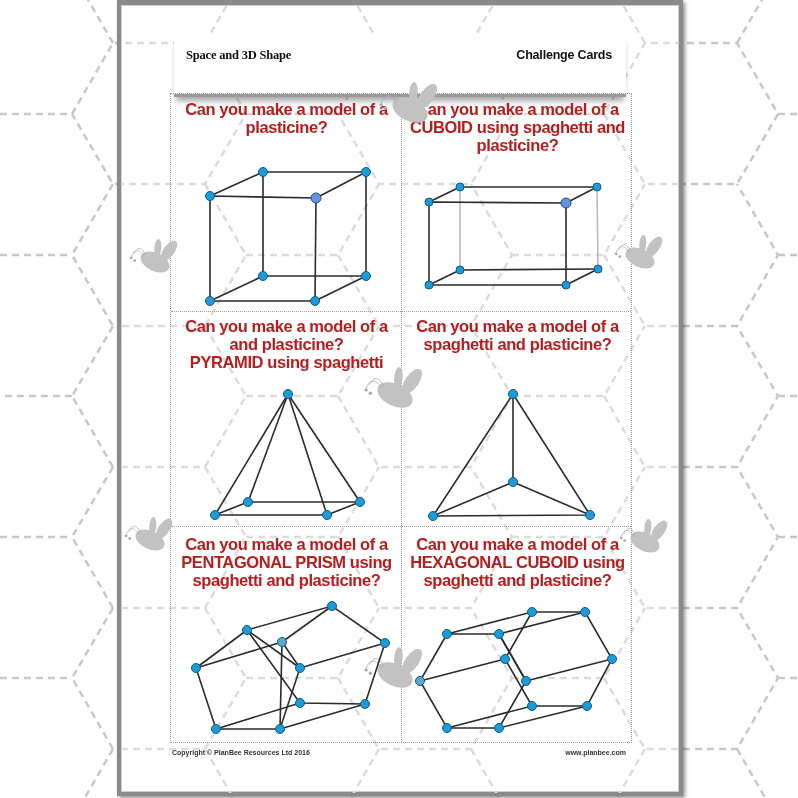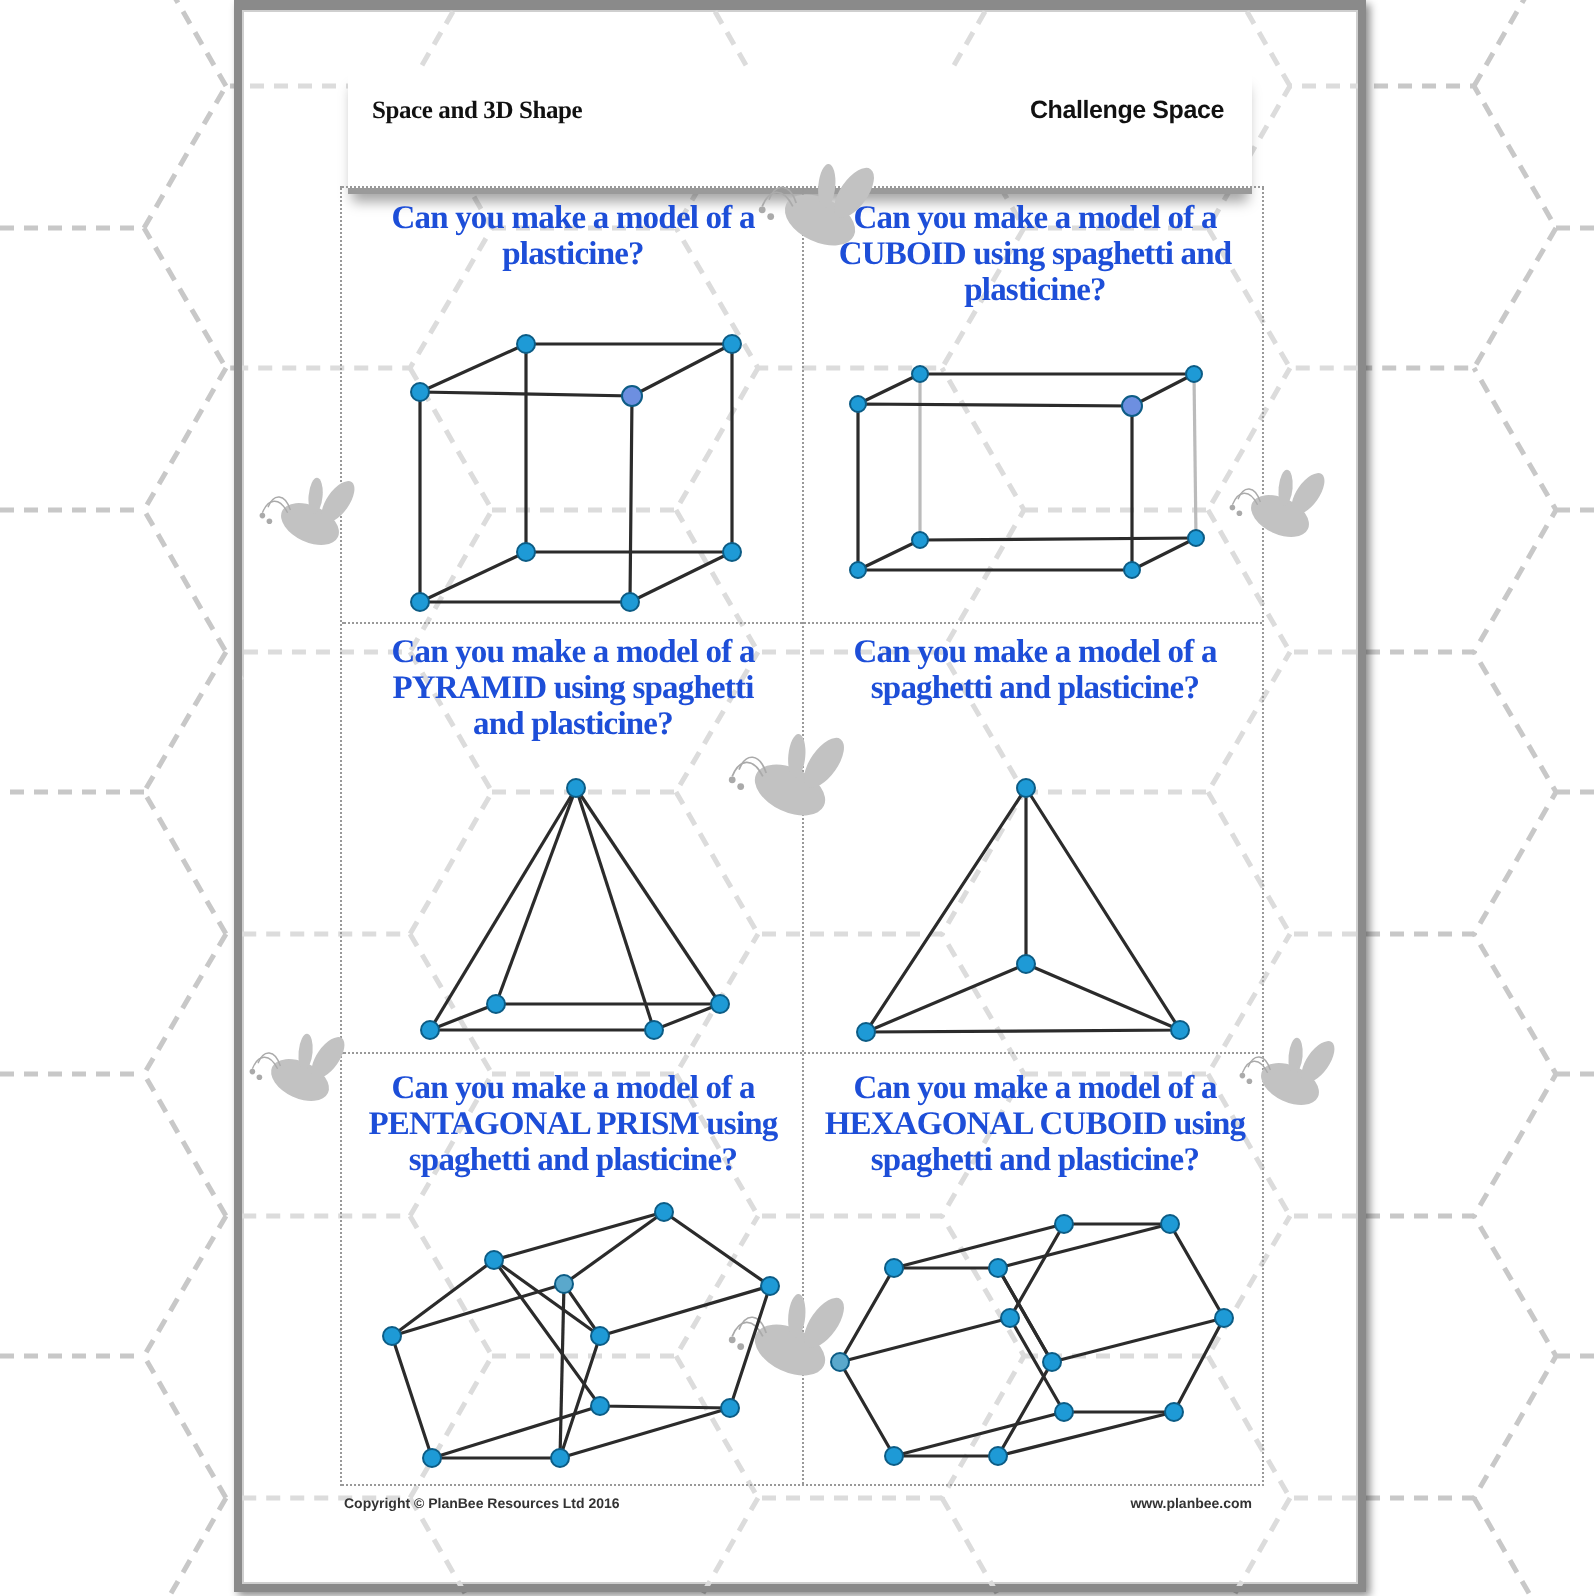--- a/index.html
+++ b/index.html
@@ -10,22 +10,22 @@
           box-shadow: 2px 2px 4px rgba(0,0,0,0.45), inset 0 0 0 1px #cfcfcf; }
   .header-band { position:absolute; left:174px; top:36px; width:452px; height:58px; background:#fff;
           box-shadow: 0 6px 6px -2px rgba(0,0,0,0.35); border-bottom:3px solid #9a9a9a; }
   .hdr { position:absolute; top:48px; font-weight:bold; font-size:12.5px; color:#111; font-family:"Liberation Sans", sans-serif; letter-spacing:-0.2px; }
   .hdr.left { left:186px;font-family:Liberation Serif, serif; }
   .hdr.right { right:186px; }
   .cards { position:absolute; left:170px; top:93px; width:462px; height:650px; border:1px dotted #999; box-sizing:border-box; }
   .card { position:absolute; box-sizing:border-box; }
   .vdiv { position:absolute; left:230px; top:0; height:100%; border-left:1px dotted #999; }
   .hdiv { position:absolute; left:0; width:100%; border-top:1px dotted #999; }
-  .q { position:absolute; left:0; width:231px; text-align:center; font-weight:bold; font-size:16.5px; line-height:18px; color:#1d4ed8;
-       font-family:Liberation Serif, serif; letter-spacing:-0.4px; }
+  .q { position:absolute; left:0; width:231px; text-align:center; font-weight:bold; font-size:16.5px; line-height:18px; color:#b91c1c;
+       font-family:Liberation Sans, sans-serif; letter-spacing:-0.4px; }
   .footer { position:absolute; top:749px; font-size:7px; font-weight:bold; color:#333; }
   .footer.left { left:172px; }
   .footer.right { right:172px; }
   svg.shapes { position:absolute; left:0; top:0; }
 </style>
 </head>
 <body>
 
 <svg id="bg" width="798" height="798" viewBox="0 0 798 798">
   <g stroke="#c8c8c8" stroke-width="2.5" stroke-dasharray="7,5" fill="none">
@@ -54,21 +54,21 @@
     <path d="M113 184 L72 255 M205 184 L246 255 L205 326 L113 326 M246 255 L338 255 L379 184 M338 255 L379 326 L471 326 L512 255 L471 184 M512 255 L604 255 L645 184 M604 255 L645 326 L679 326"></path>
     <path d="M205 326 L246 396 L205 467 L113 467 M113 326 L121 340 M246 396 L338 396 L379 326 M338 396 L379 467 L471 467 L512 396 L471 326 M512 396 L604 396 L645 326 M604 396 L645 467 L679 467"></path>
     <path d="M205 467 L246 537 L205 608 L113 608 M246 537 L338 537 L379 467 M338 537 L379 608 L471 608 L512 537 L471 467 M512 537 L604 537 L645 467 M604 537 L645 608 L679 608"></path>
     <path d="M205 608 L246 678 L205 749 L121 749 M246 678 L338 678 L379 608 M338 678 L379 749 L471 749 L512 678 L471 608 M512 678 L604 678 L645 608 M604 678 L645 749 L679 749"></path>
     <path d="M205 749 L246 820 M379 749 L338 820 M471 749 L512 820 M645 749 L604 820"></path>
   </g>
 </svg>
 
 <div class="header-band"></div>
 <div class="hdr left">Space and 3D Shape</div>
-<div class="hdr right">Challenge Space</div>
+<div class="hdr right">Challenge Cards</div>
 
 <div class="cards">
   <div class="vdiv"></div>
   <div class="hdiv" style="top:217px;"></div>
   <div class="hdiv" style="top:432px;"></div>
 
   <div class="card" style="left:0;top:0;width:231px;height:217px;">
     <div class="q" style="top:6px;">
       <div>Can you make a model of a</div>
       <div>plasticine?</div>
@@ -77,22 +77,22 @@
   <div class="card" style="left:231px;top:0;width:231px;height:217px;">
     <div class="q" style="top:6px;">
       <div>Can you make a model of a</div>
       <div>CUBOID using spaghetti and</div>
       <div>plasticine?</div>
     </div>
   </div>
   <div class="card" style="left:0;top:217px;width:231px;height:215px;">
     <div class="q" style="top:6px;">
       <div>Can you make a model of a</div>
+      <div>and plasticine?</div>
       <div>PYRAMID using spaghetti</div>
-      <div>and plasticine?</div>
     </div>
   </div>
   <div class="card" style="left:231px;top:217px;width:231px;height:215px;">
     <div class="q" style="top:6px;">
       <div>Can you make a model of a</div>
       <div>spaghetti and plasticine?</div>
     </div>
   </div>
   <div class="card" style="left:0;top:432px;width:231px;height:218px;">
     <div class="q" style="top:9px;">

